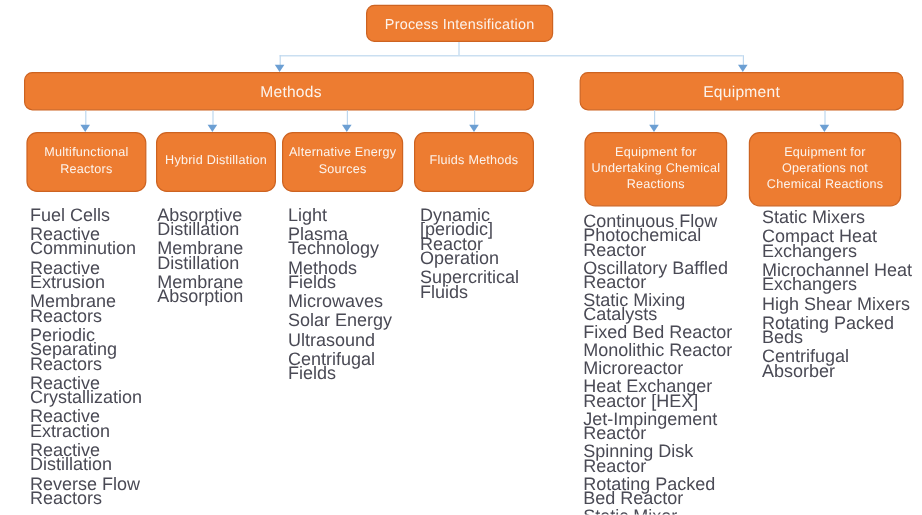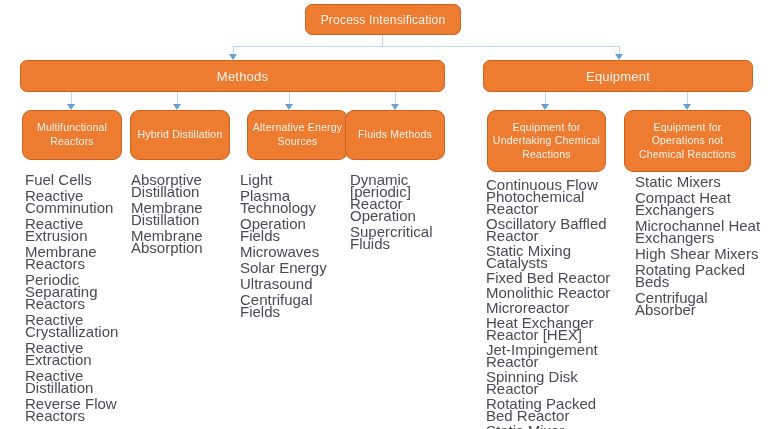--- a/index.html
+++ b/index.html
@@ -62,21 +62,21 @@
   <div class="ahead" style="left:541px;top:104px;"></div>
   <div class="cline" style="left:687px;top:92px;width:1px;height:12px;"></div>
   <div class="ahead" style="left:683px;top:104px;"></div>
 
   <div class="obox small l3-label" style="left:22px;top:110px;width:100px;height:50px;">
     <span>Multifunctional Reactors</span>
   </div>
   <div class="obox small l3-label" style="left:130px;top:110px;width:100px;height:50px;">
     <span>Hybrid Distillation</span>
   </div>
-  <div class="obox small l3-label" style="left:235px;top:110px;width:101px;height:50px;margin-left:12px;">
+  <div class="obox small l3-label" style="left:235px;top:110px;width:101px;height:50px;">
     <span>Alternative Energy Sources</span>
   </div>
   <div class="obox small l3-label" style="left:345px;top:110px;width:100px;height:50px;">
     <span>Fluids Methods</span>
   </div>
 
   <div class="obox small l3-label" style="left:487px;top:110px;width:119px;height:62px;">
     <span>Equipment for Undertaking Chemical Reactions</span>
   </div>
   <div class="obox small l3-label" style="left:624px;top:110px;width:127px;height:62px;">
@@ -97,21 +97,21 @@
 
   <div class="list" style="left:131px;top:174px;width:112px;">
       <div class="li">Absorptive Distillation</div>
       <div class="li">Membrane Distillation</div>
       <div class="li">Membrane Absorption</div>
     </div>
 
   <div class="list" style="left:240px;top:174px;width:100px;">
       <div class="li">Light</div>
       <div class="li">Plasma Technology</div>
-      <div class="li">Operation Fields</div>
+      <div class="li">Methods Fields</div>
       <div class="li">Microwaves</div>
       <div class="li">Solar Energy</div>
       <div class="li">Ultrasound</div>
       <div class="li">Centrifugal Fields</div>
     </div>
 
   <div class="list" style="left:350px;top:174px;width:98px;">
       <div class="li">Dynamic [periodic] Reactor Operation</div>
       <div class="li">Supercritical Fluids</div>
     </div>

